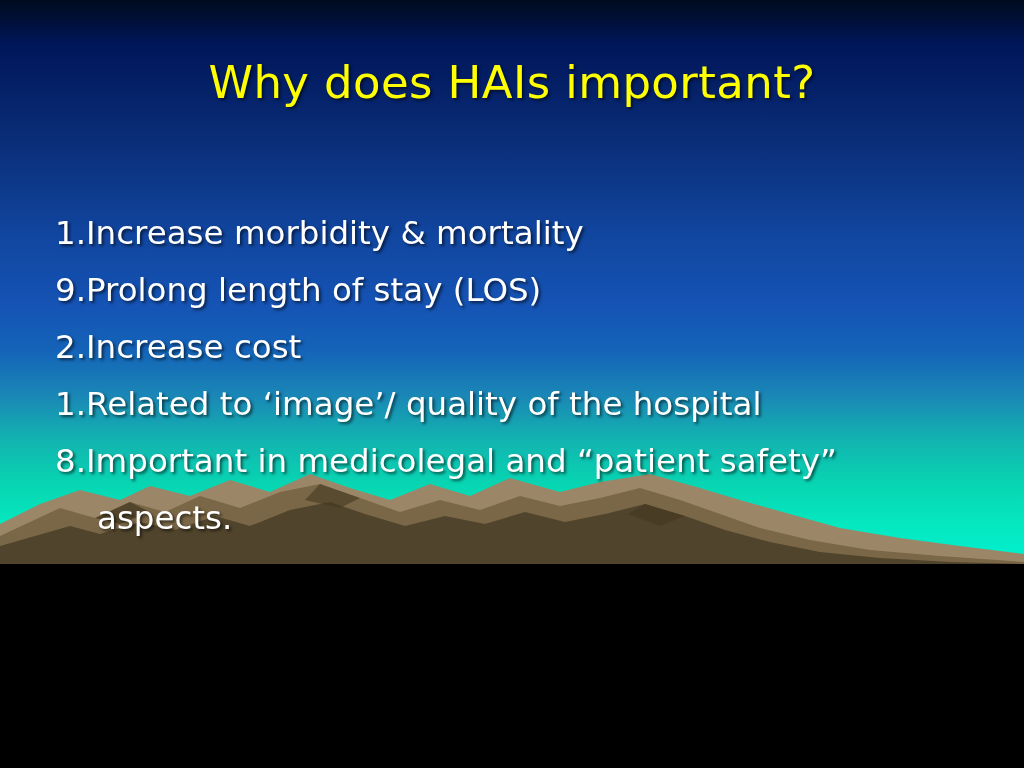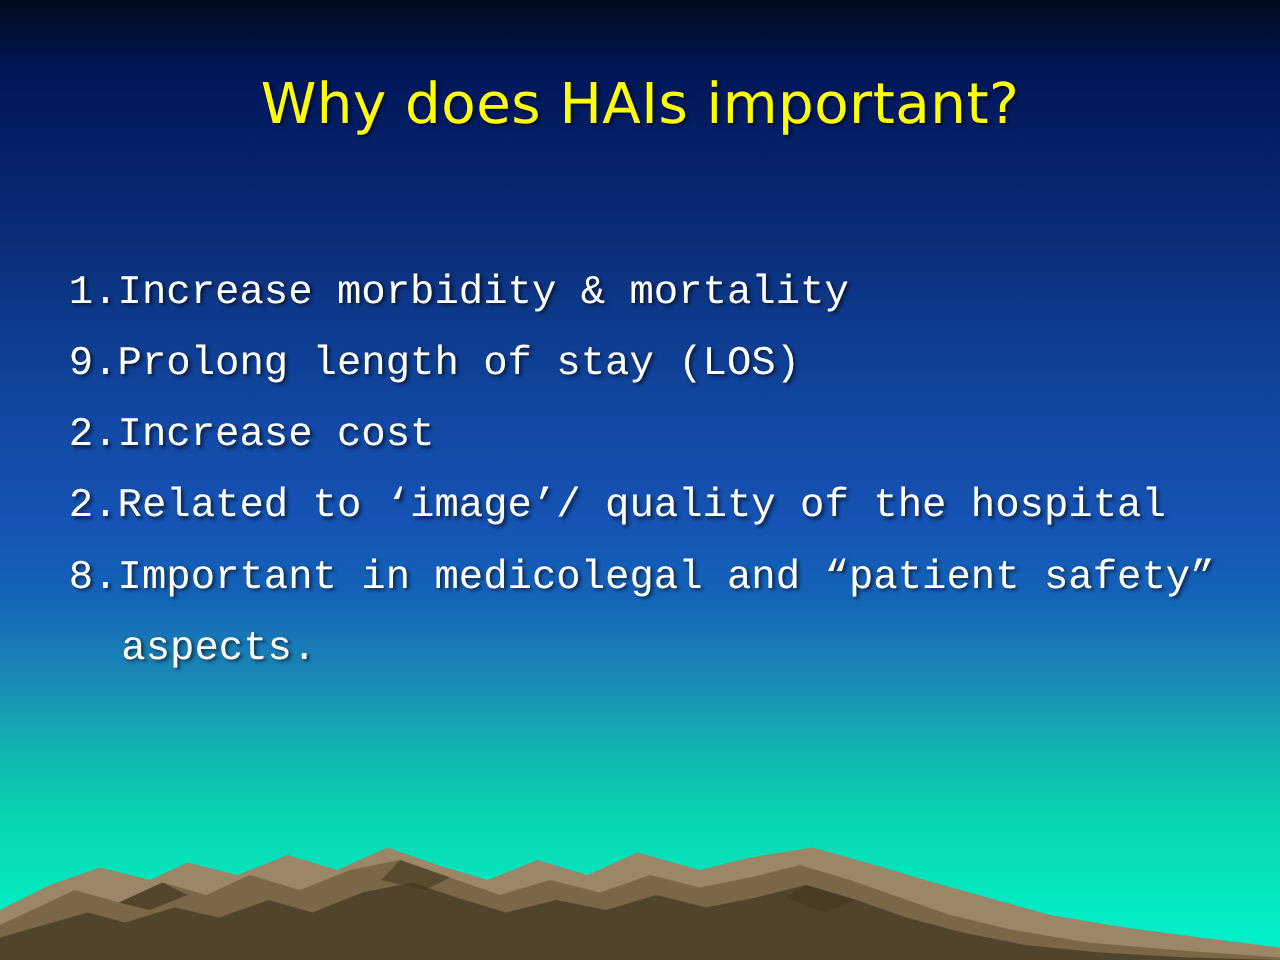--- a/index.html
+++ b/index.html
@@ -3,21 +3,21 @@
 <meta charset="utf-8">
 <style>
   html, body {
     margin: 0;
     padding: 0;
     background: #000;
   }
   .slide {
     position: relative;
     width: 1024px;
-    height: 768px;
+    height: 564px;
     overflow: hidden;
     font-family: "DejaVu Sans", sans-serif;
     background: linear-gradient(to bottom,
         #000b1e 0%,
         #00165a 8%,
         #0b2f7a 26%,
         #1146a0 42%,
         #1553b4 54%,
         #1463b8 62%,
         #1a86b6 70%,
@@ -54,21 +54,20 @@
   
   .body-list {
     position: absolute;
     top: 205px;
     left: 55px;
     width: 920px;
     color: #ffffff;
     font-size: 32.5px;
     line-height: 57px;
     text-shadow: 2px 2px 3px rgba(0,0,0,0.6);
-    font-family: Liberation Mono, monospace;
   }
   .body-list .item {
     display: block;
     white-space: pre-wrap;
     text-indent: 0;
   }
   .body-list .item.wrapped {
     padding-left: 42px;
     text-indent: -42px;
   }
@@ -97,17 +96,17 @@
     <path d="M320,80 L360,94 L340,104 L305,96 Z" fill="#43381f" opacity="0.6"></path>
     <path d="M645,100 L685,112 L660,122 L628,110 Z" fill="#43381f" opacity="0.6"></path>
   </svg>
 
   <div class="title">Why does HAIs important?</div>
 
   <div class="body-list">
     <span class="item">1.Increase morbidity &amp; mortality</span>
     <span class="item">9.Prolong length of stay (LOS)</span>
     <span class="item">2.Increase cost</span>
-    <span class="item">2.Related to ‘image’/ quality of the hospital</span>
+    <span class="item">1.Related to ‘image’/ quality of the hospital</span>
     <span class="item wrapped">8.Important in medicolegal and “patient safety” aspects.</span>
   </div>
 
 </div>
 
 </body></html>

